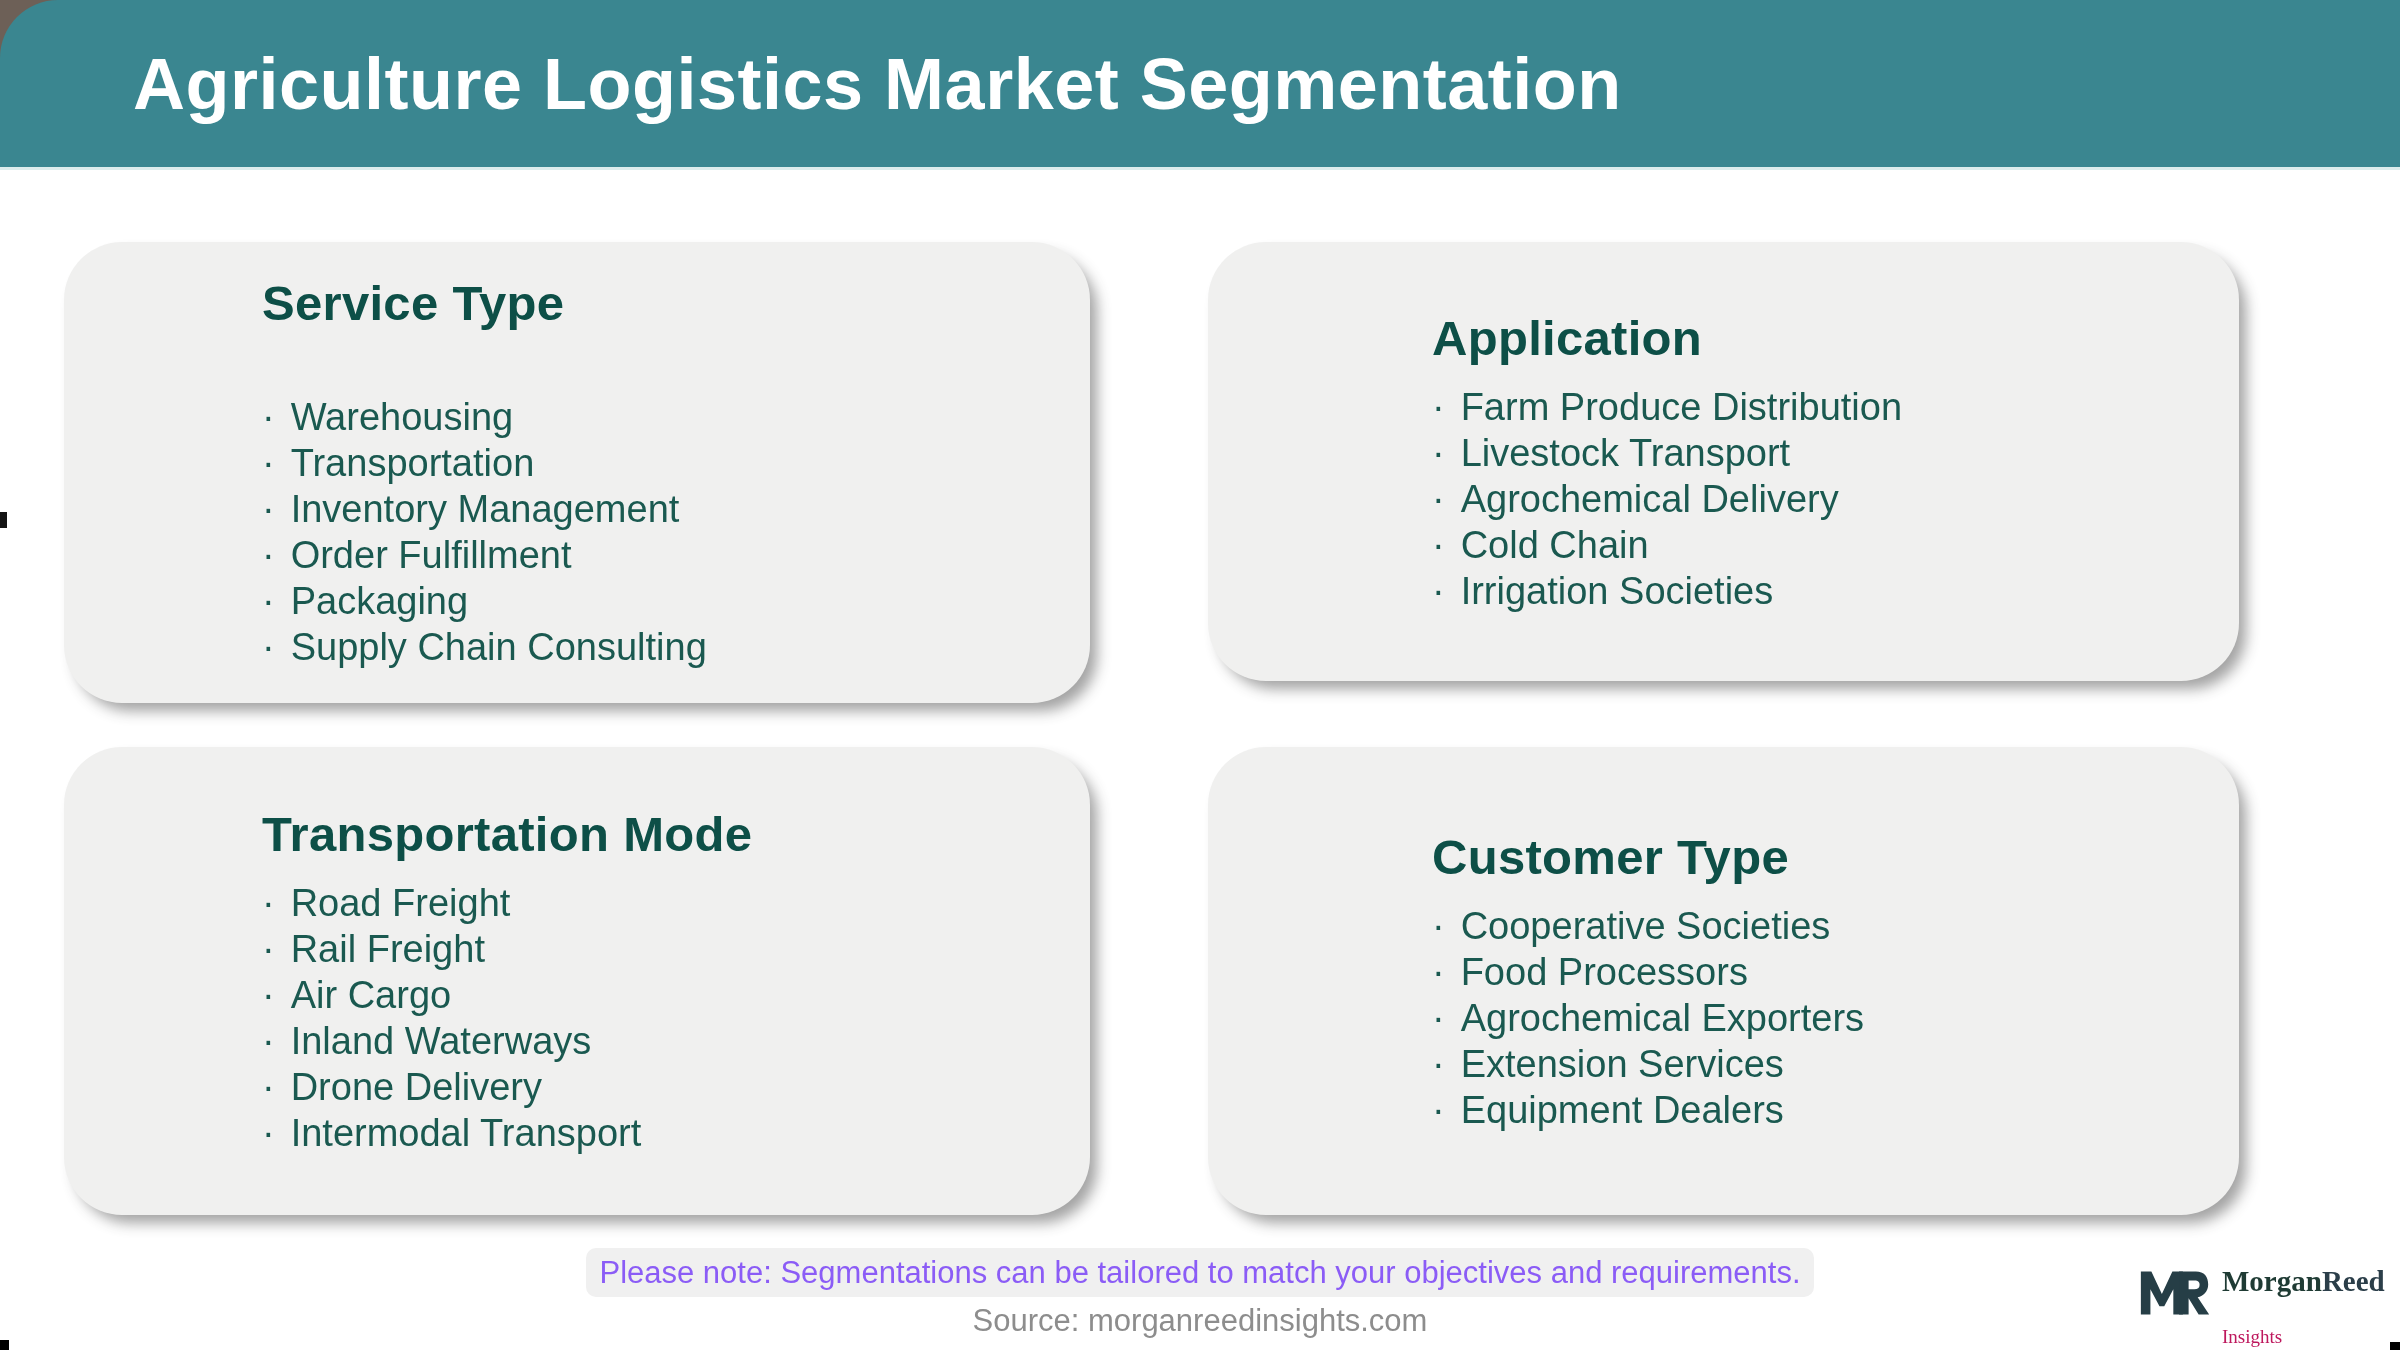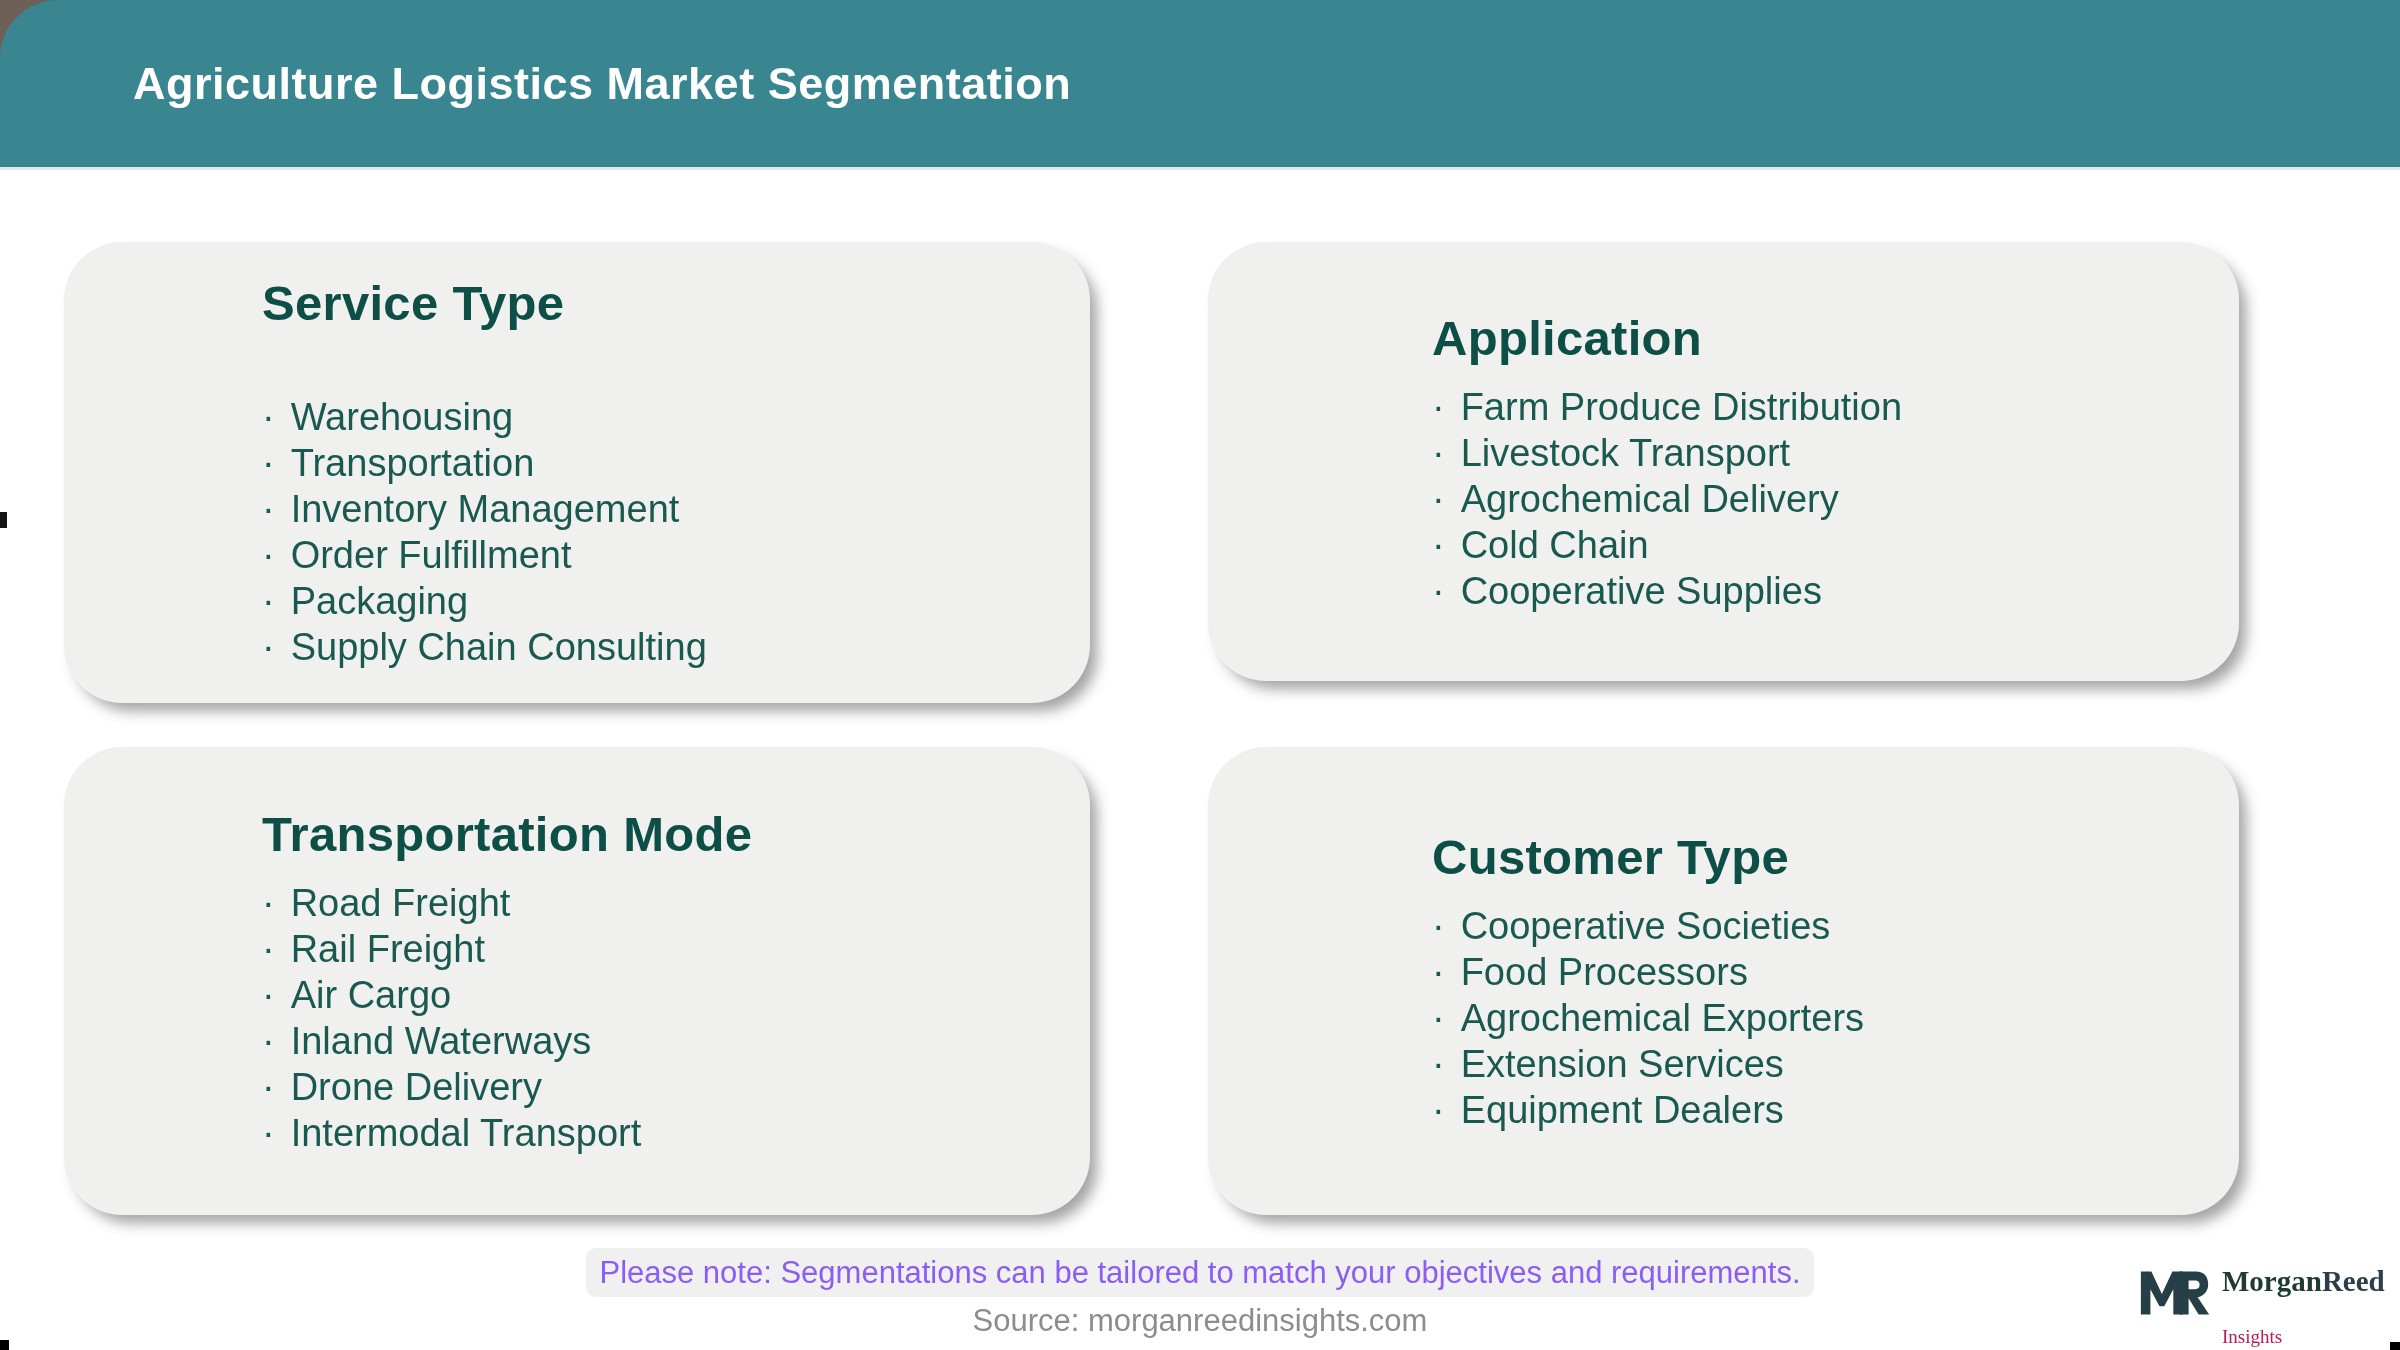--- a/index.html
+++ b/index.html
@@ -9,21 +9,21 @@
   }
   
   .corner-backdrop{position:absolute;left:0;top:0;width:80px;height:80px;background:#6D6057;z-index:0;}
   .header{
     position:absolute;left:0;top:0;width:2400px;height:170px;
     background:#3A8690;border-top-left-radius:58px;z-index:1;
     border-bottom:3px solid #dcecec;box-sizing:border-box;
   }
   .title{
     position:absolute;left:133px;top:0;height:167px;display:flex;align-items:center;
-    color:#ffffff;font-size:45px;font-weight:bold;letter-spacing:0.5px;white-space:nowrap;
+    color:#ffffff;font-size:72px;font-weight:bold;letter-spacing:0.5px;white-space:nowrap;
   }
   .card{
     position:absolute;background:#F0F0EF;border-radius:58px;
     box-shadow:9px 10px 14px -2px rgba(50,50,50,0.45);
     display:flex;flex-direction:column;justify-content:center;box-sizing:border-box;z-index:1;
   }
   .card.c1{left:64px;top:242px;width:1026px;height:461px;padding-left:198px;gap:45px;}
   .card.c2{left:1208px;top:242px;width:1031px;height:439px;padding-left:224px;}
   .card.c3{left:64px;top:747px;width:1026px;height:468px;padding-left:198px;}
   .card.c4{left:1208px;top:747px;width:1031px;height:468px;padding-left:224px;}
@@ -77,21 +77,21 @@
     </ul>
 </div>
 
 <div class="card c2">
   <h2>Application</h2>
   <ul>
       <li><span class="bullet">·</span><span>Farm Produce Distribution</span></li>
       <li><span class="bullet">·</span><span>Livestock Transport</span></li>
       <li><span class="bullet">·</span><span>Agrochemical Delivery</span></li>
       <li><span class="bullet">·</span><span>Cold Chain</span></li>
-      <li><span class="bullet">·</span><span>Cooperative Supplies</span></li>
+      <li><span class="bullet">·</span><span>Irrigation Societies</span></li>
     </ul>
 </div>
 
 <div class="card c3">
   <h2>Transportation Mode</h2>
   <ul>
       <li><span class="bullet">·</span><span>Road Freight</span></li>
       <li><span class="bullet">·</span><span>Rail Freight</span></li>
       <li><span class="bullet">·</span><span>Air Cargo</span></li>
       <li><span class="bullet">·</span><span>Inland Waterways</span></li>

